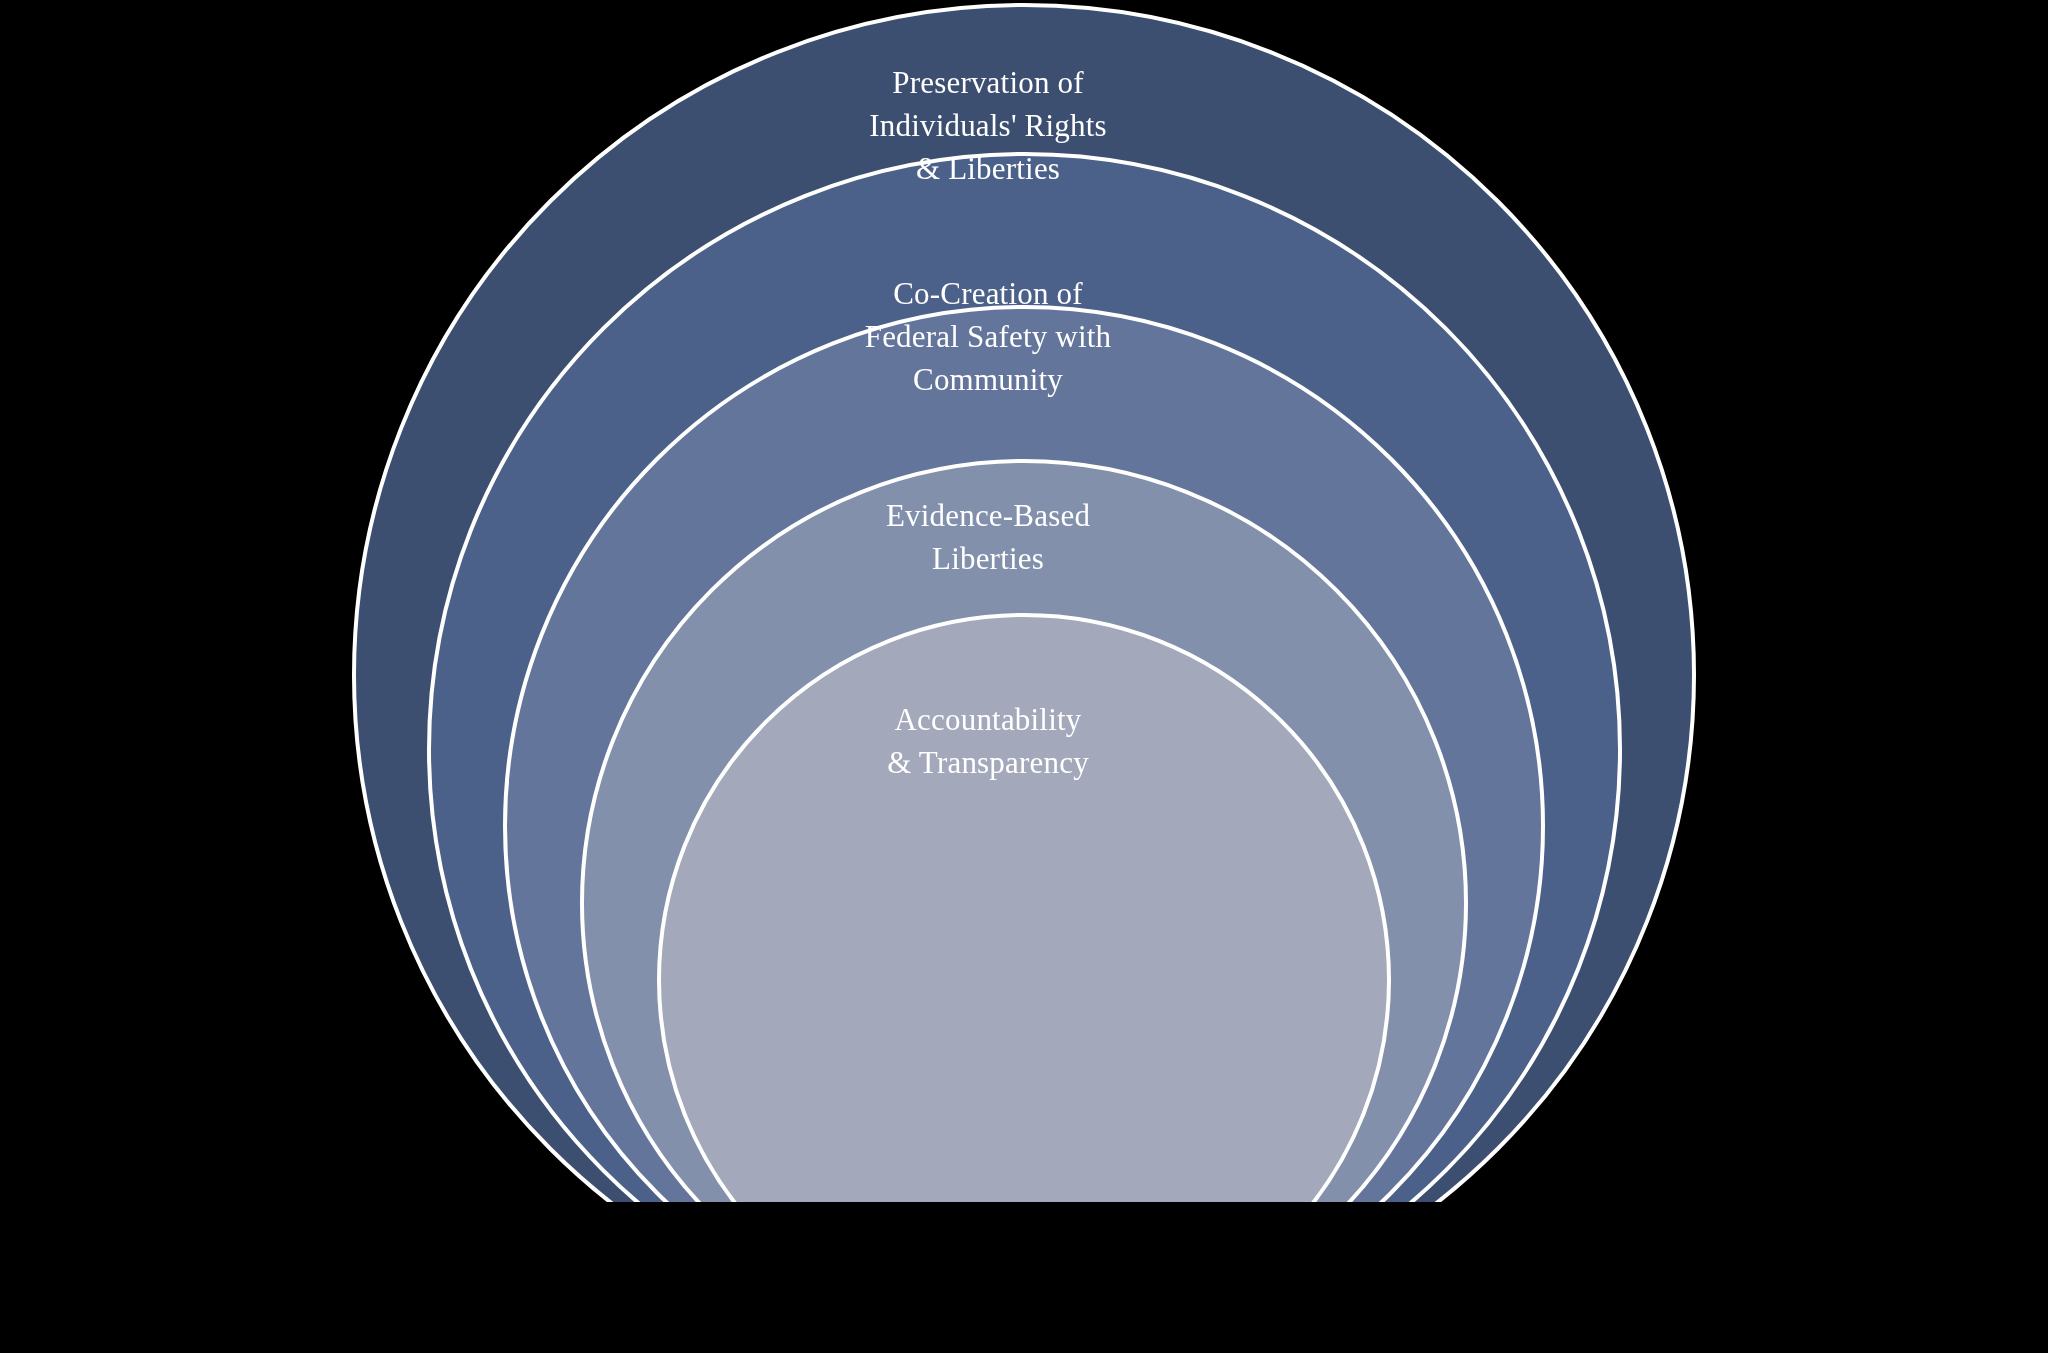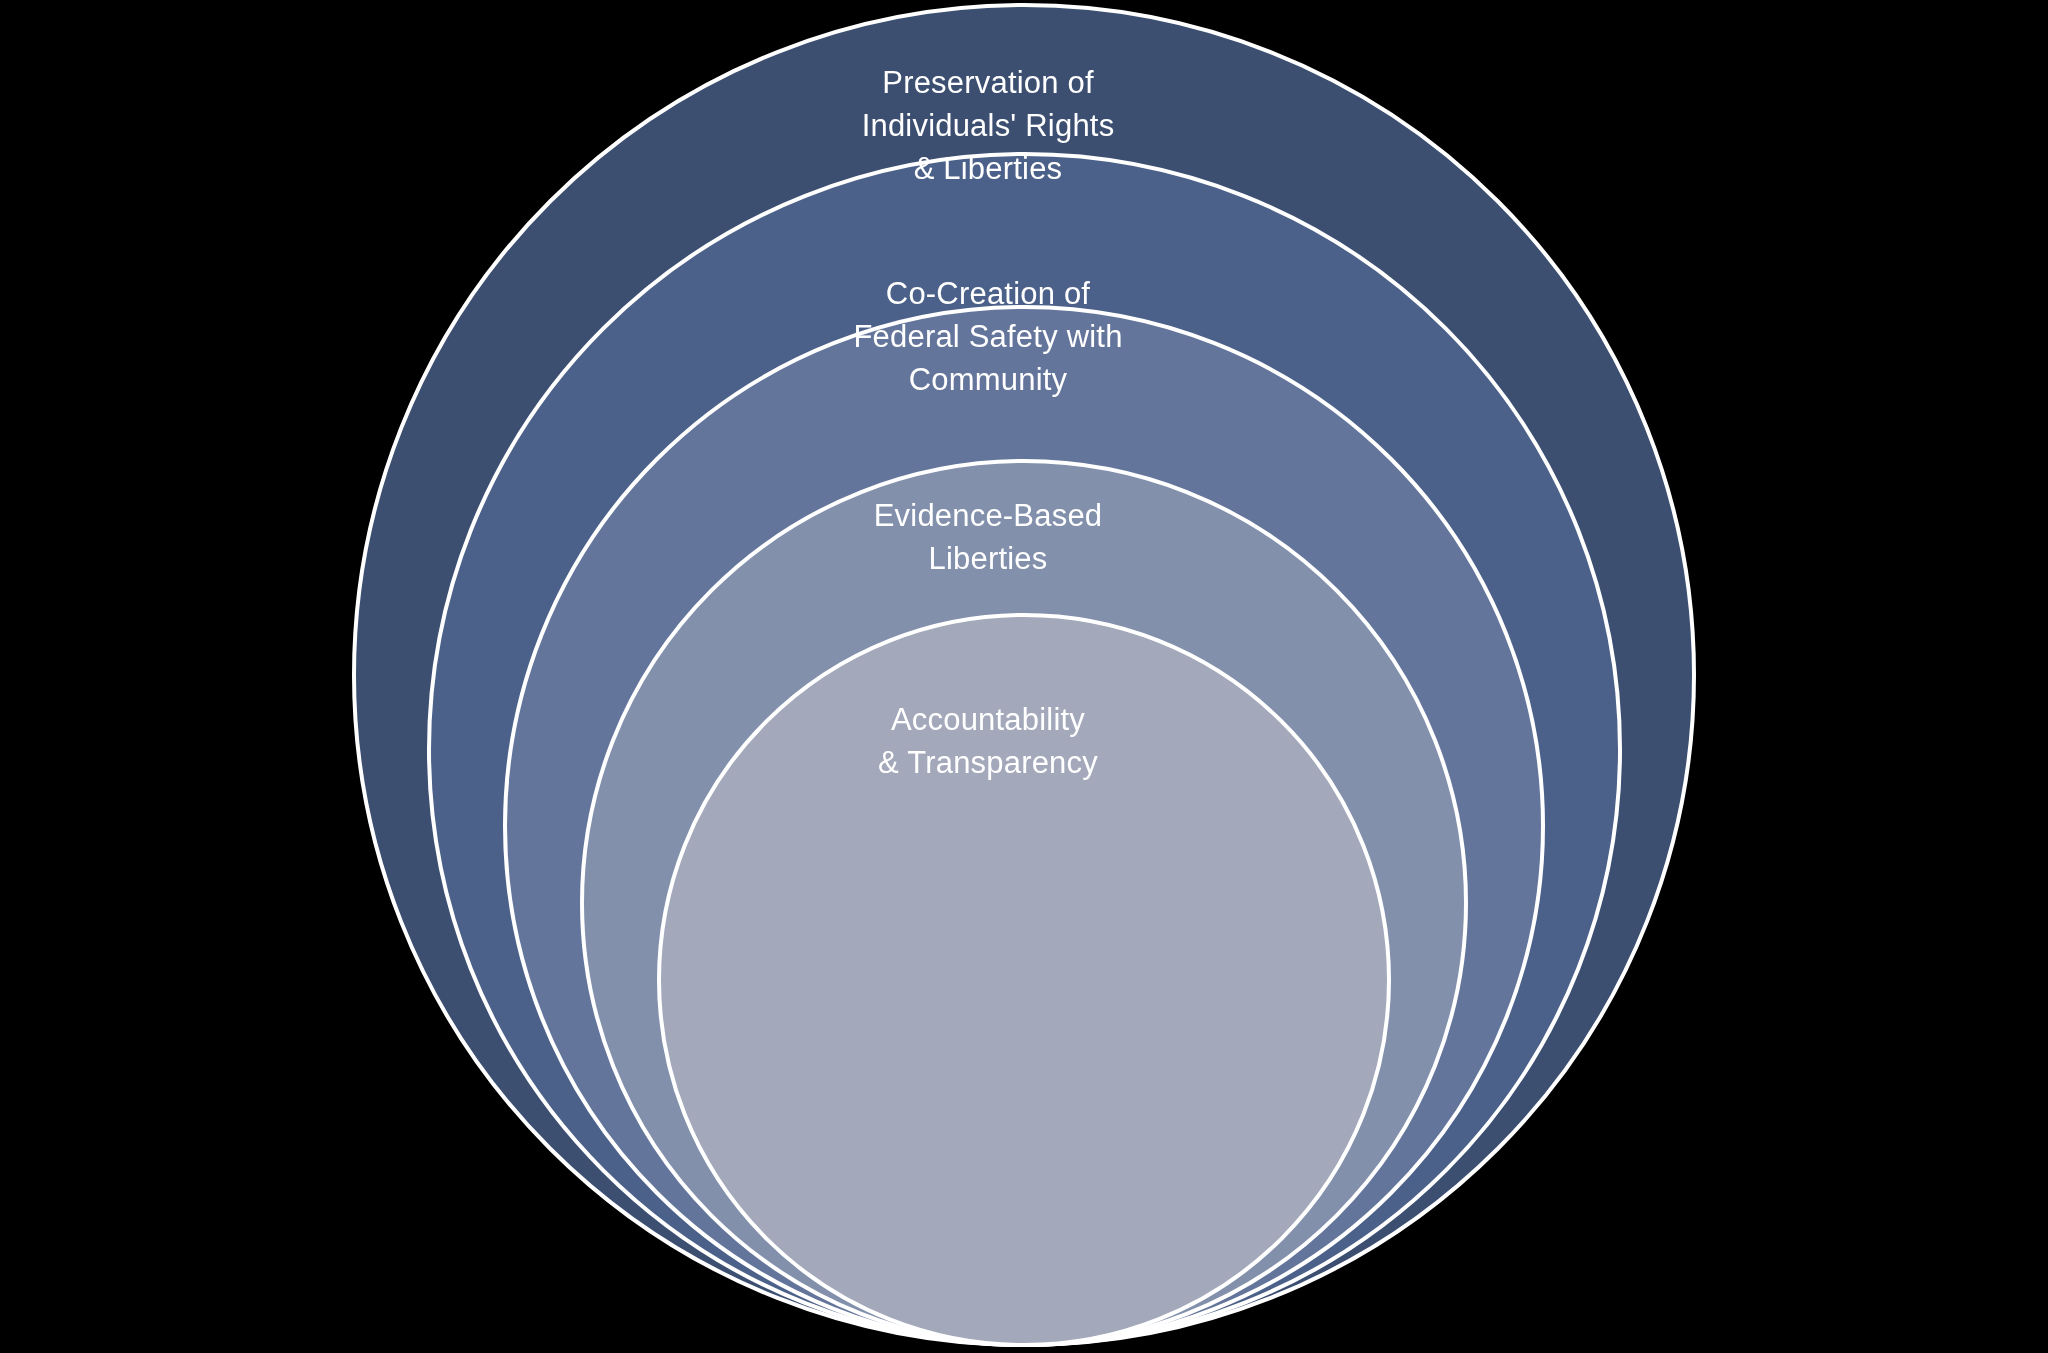--- a/index.html
+++ b/index.html
@@ -3,23 +3,23 @@
 <meta charset="utf-8">
 <style>
   html, body {
     margin: 0;
     padding: 0;
     background: #000000;
   }
   #canvas {
     position: relative;
     width: 2048px;
-    height: 1353px;
+    height: 1202px;
     overflow: hidden;
-    font-family: Liberation Sans, sans-serif;
+    font-family: Liberation Serif, serif;
   }
   .ring {
     position: absolute;
     border-radius: 50%;
     border: 4px solid #FFFFFF;
     box-sizing: border-box;
   }
   
   .ring.r1 { left: 352px; top: 3px;   width: 1344px; height: 1344px; }
   .ring.r2 { left: 427px; top: 152px; width: 1195px; height: 1195px; }

